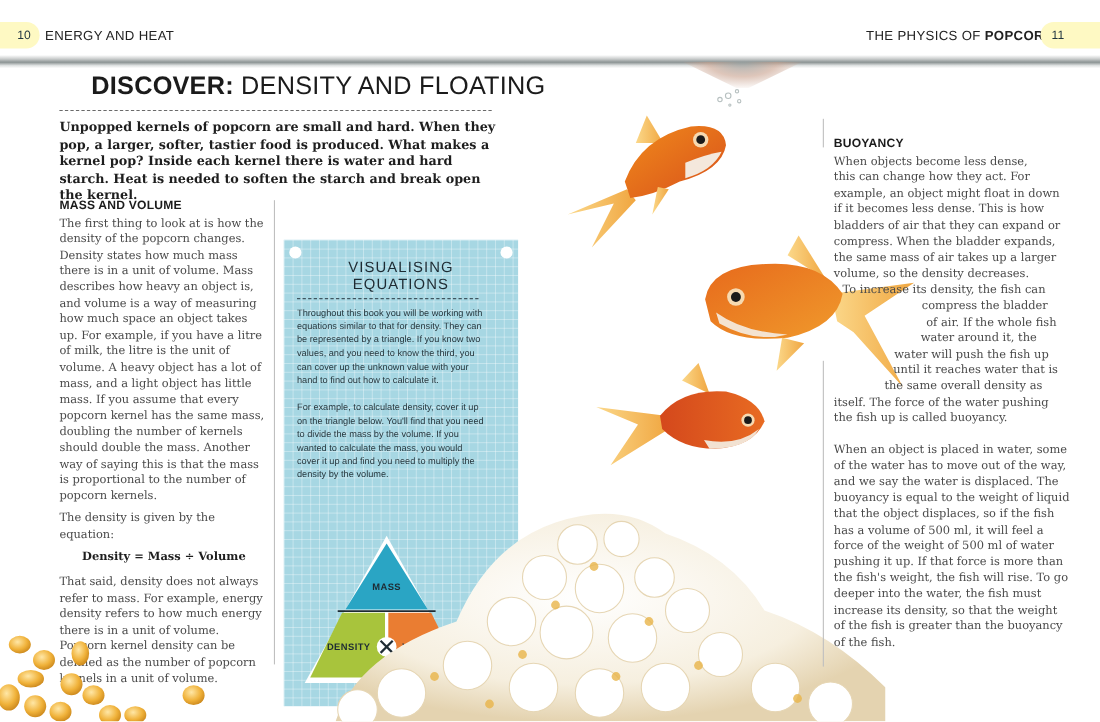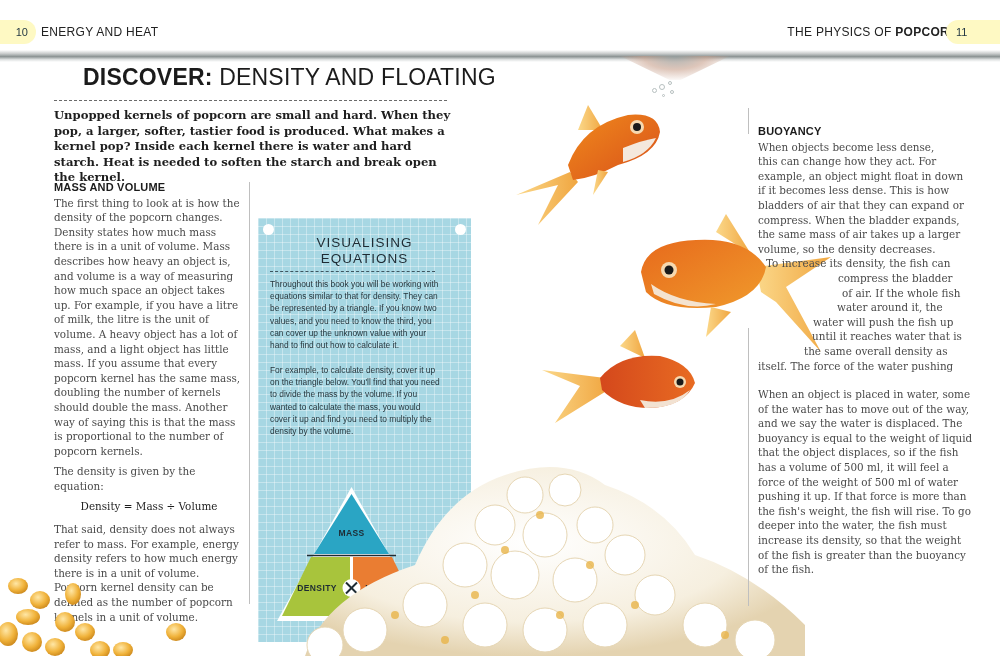--- a/index.html
+++ b/index.html
@@ -41,21 +41,21 @@
   .title-rule { position: absolute; left: 54px; top: 100px; width: 393px; border-top: 1.5px dashed #6a6a6a; }
 
   .intro {
     position: absolute; left: 54px; top: 108px; width: 400px;
     font-size: 11.6px; line-height: 15.5px; color: #1e1e1e; font-weight: bold;
   }
 
   .col-left { position: absolute; left: 54px; top: 180px; width: 190px; font-size: 10.4px; line-height: 14.6px; color: #4a4a4a; }
   .subhead { font-family: "Liberation Sans", sans-serif; font-weight: bold; font-size: 11px; color: #1b1b1b; letter-spacing: 0.2px; margin-bottom: 1px; }
   .col-left p { margin-bottom: 6px; }
-  .equation { text-align: center; color: #1e1e1e; font-weight: normal; margin: 6px 0 8px; }
+  .equation { text-align: center; color: #1e1e1e; font-weight: bold; margin: 6px 0 8px; }
 
   .vrule { position: absolute; width: 1px; background: #bfbfbf; }
 
   .panel {
     position: absolute; left: 258px; top: 182px; width: 213px; height: 424px;
     background-color: #a7d7e3;
     background-image:
       linear-gradient(rgba(255,255,255,0.35) 1px, transparent 1px),
       linear-gradient(90deg, rgba(255,255,255,0.35) 1px, transparent 1px);
     background-size: 8px 8px;
@@ -282,15 +282,16 @@
   </div>
   <div style="margin-bottom:14px;">
     <span class="wrap-line" style="padding-left:8px;">To increase its density, the fish can</span>
     <span class="wrap-line" style="padding-left:80px;">compress the bladder</span>
     <span class="wrap-line" style="padding-left:84px;">of air. If the whole fish</span>
     <span class="wrap-line" style="padding-left:79px;">water around it, the</span>
     <span class="wrap-line" style="padding-left:55px;">water will push the fish up</span>
     <span class="wrap-line" style="padding-left:54px;">until it reaches water that is</span>
     <span class="wrap-line" style="padding-left:46px;">the same overall density as</span>
     <span class="wrap-line">itself. The force of the water pushing</span>
+    <span class="wrap-line">the fish up is called buoyancy.</span>
   </div>
   <p style="width:215px;">When an object is placed in water, some of the water has to move out of the way, and we say the water is displaced. The buoyancy is equal to the weight of liquid that the object displaces, so if the fish has a volume of 500 ml, it will feel a force of the weight of 500 ml of water pushing it up. If that force is more than the fish's weight, the fish will rise. To go deeper into the water, the fish must increase its density, so that the weight of the fish is greater than the buoyancy of the fish.</p>
 </div>
 
 </body></html>

